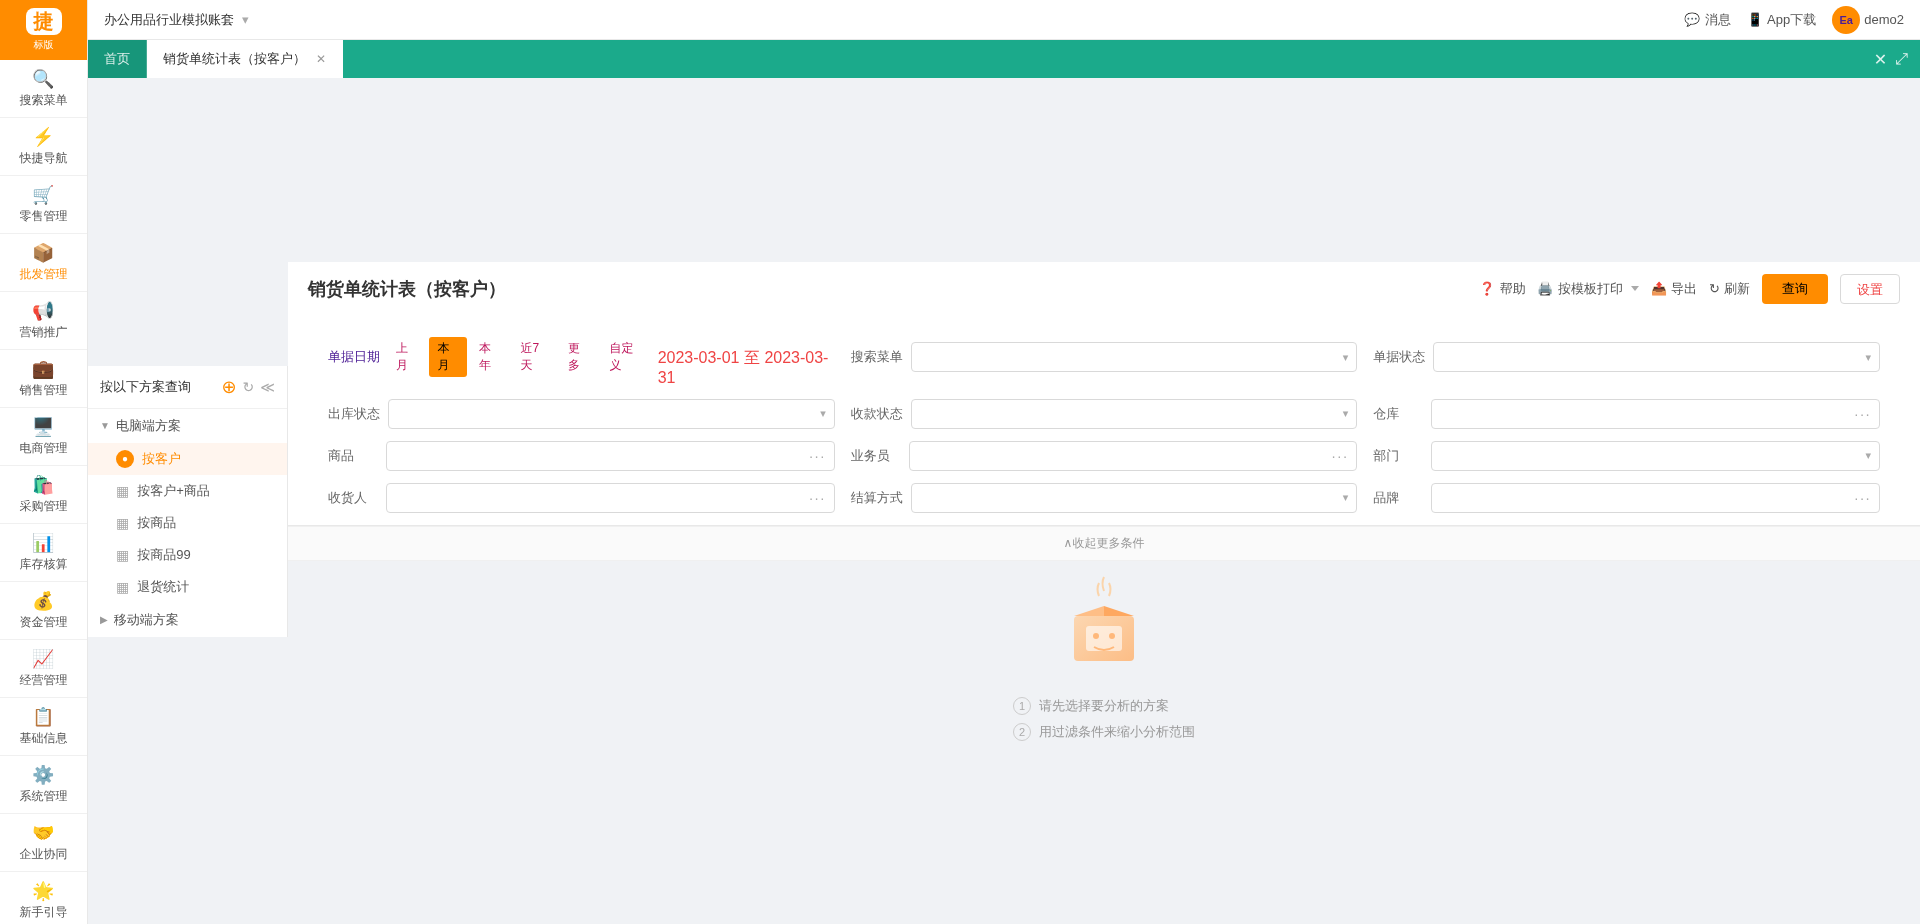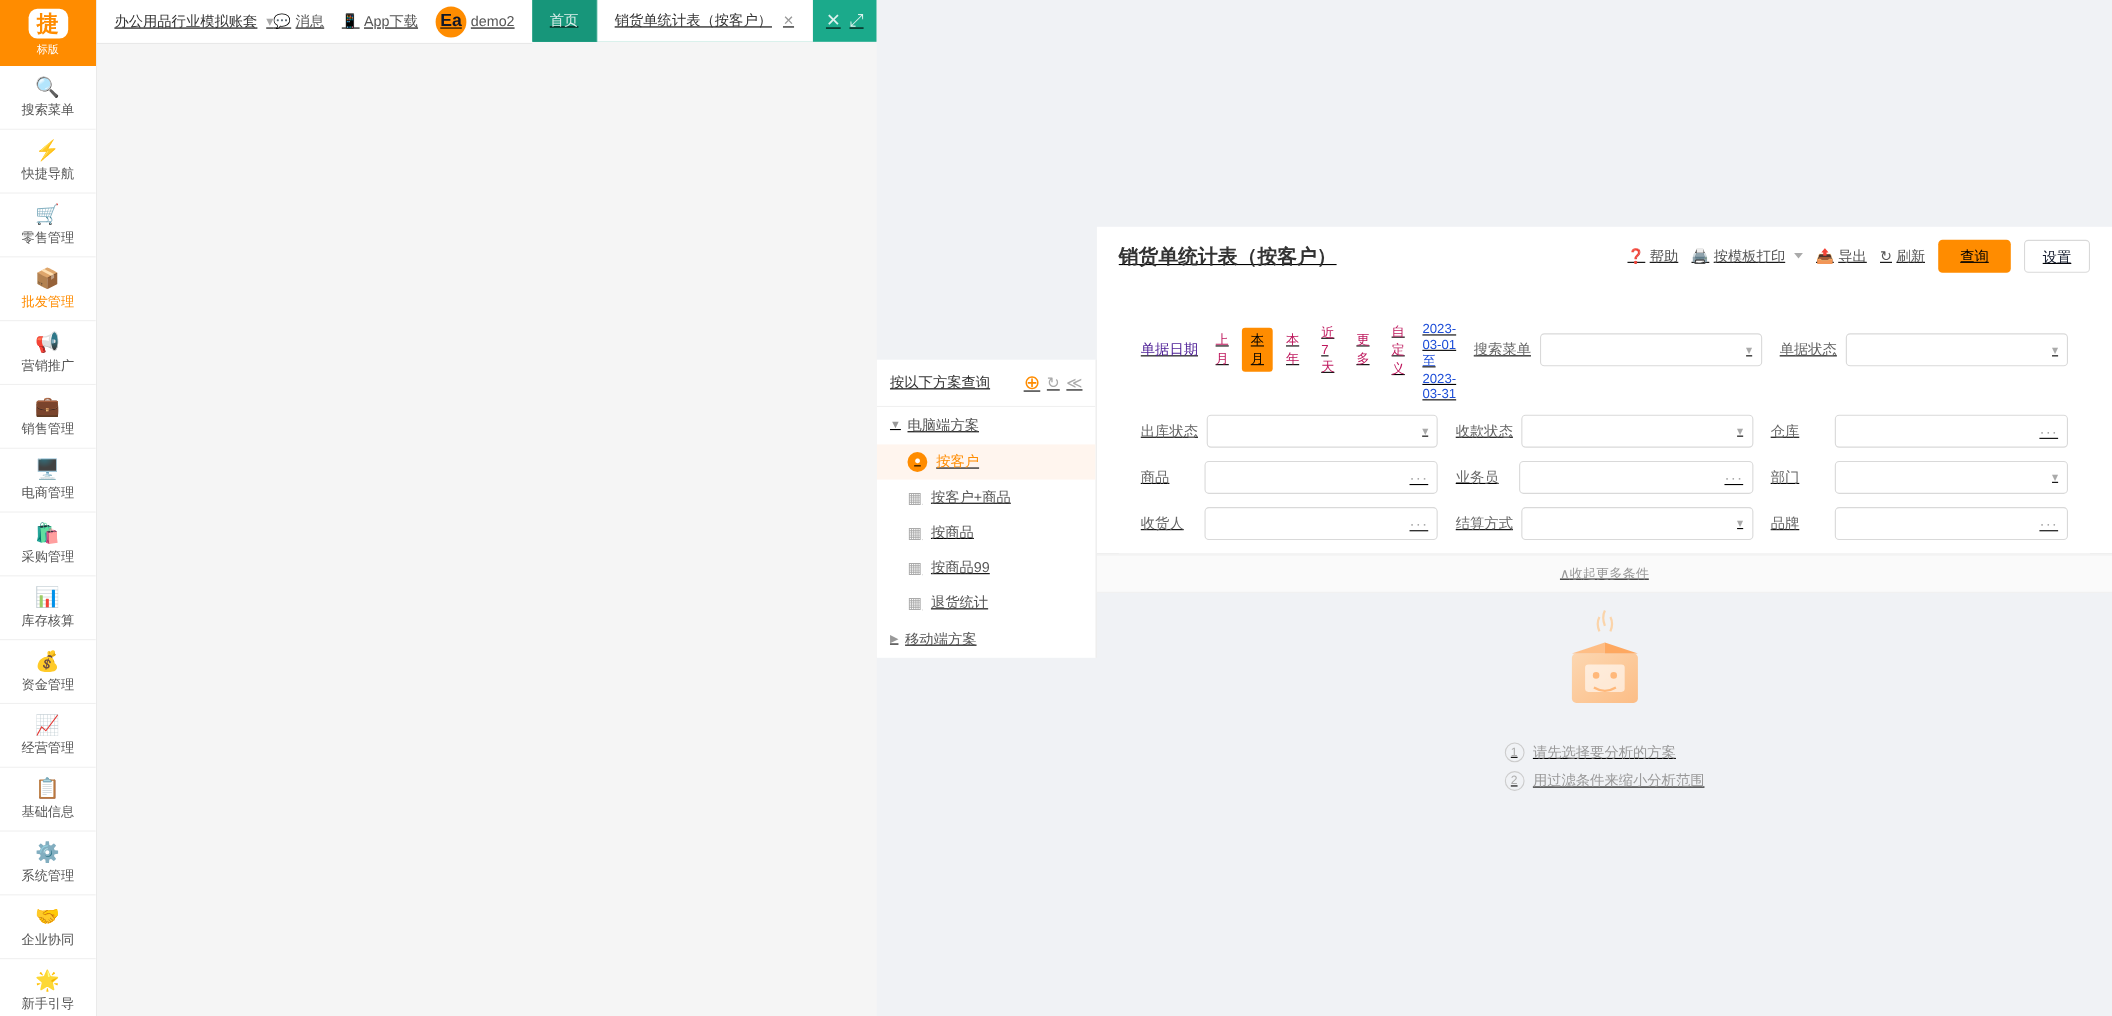--- a/index.html
+++ b/index.html
@@ -56,23 +56,22 @@
       transition: color 0.2s;
       border-bottom: 1px solid #f0f0f0;
     }
     .sidebar-item .icon { font-size: 18px; margin-bottom: 2px; }
     .sidebar-item.active { color: #ff8c00; }
 
     
     .main-area {
       flex: 1;
       display: flex;
-      flex-direction: row;
+      flex-direction: column;
       overflow: hidden;
-      text-decoration: underline;
     }
 
     
     .top-header {
       height: 40px;
       background: #fff;
       border-bottom: 1px solid #e8e8e8;
       display: flex;
       align-items: center;
       justify-content: space-between;
@@ -99,25 +98,25 @@
       gap: 4px;
       cursor: pointer;
       color: #555;
       font-size: 13px;
     }
     .avatar {
       width: 28px;
       height: 28px;
       border-radius: 50%;
       background: #ff8c00;
-      color: #0f172a;
+      color: #4c1d95;
       display: flex;
       align-items: center;
       justify-content: center;
-      font-size: 16px;
+      font-size: 11px;
       font-weight: bold;
     }
 
     
     .tab-bar {
       height: 38px;
       background: #1baa8b;
       display: flex;
       align-items: center;
       padding: 0 0 0 0;
@@ -343,39 +342,39 @@
       border-radius: 3px;
       cursor: pointer;
       font-size: 12px;
       color: #be185d;
     }
     .date-tab.active {
       background: #ff8c00;
       color: #000000;
     }
     .date-range {
-      font-size: 12px;
-      color: #1d4ed8;
+      font-size: 16px;
+      color: #ef4444;
       margin-top: 20px;
     }
 
     
     .btn-query {
       background: #ff8c00;
       color: #000000;
       border: none;
       padding: 6px 20px;
       border-radius: 4px;
       cursor: pointer;
       font-size: 13px;
       height: 30px;
     }
     .btn-settings {
       background: #fff;
-      color: #0f172a;
+      color: #ef4444;
       border: 1px solid #d9d9d9;
       padding: 6px 16px;
       border-radius: 4px;
       cursor: pointer;
       font-size: 13px;
       height: 30px;
     }
 
     
     .collapse-bar {

